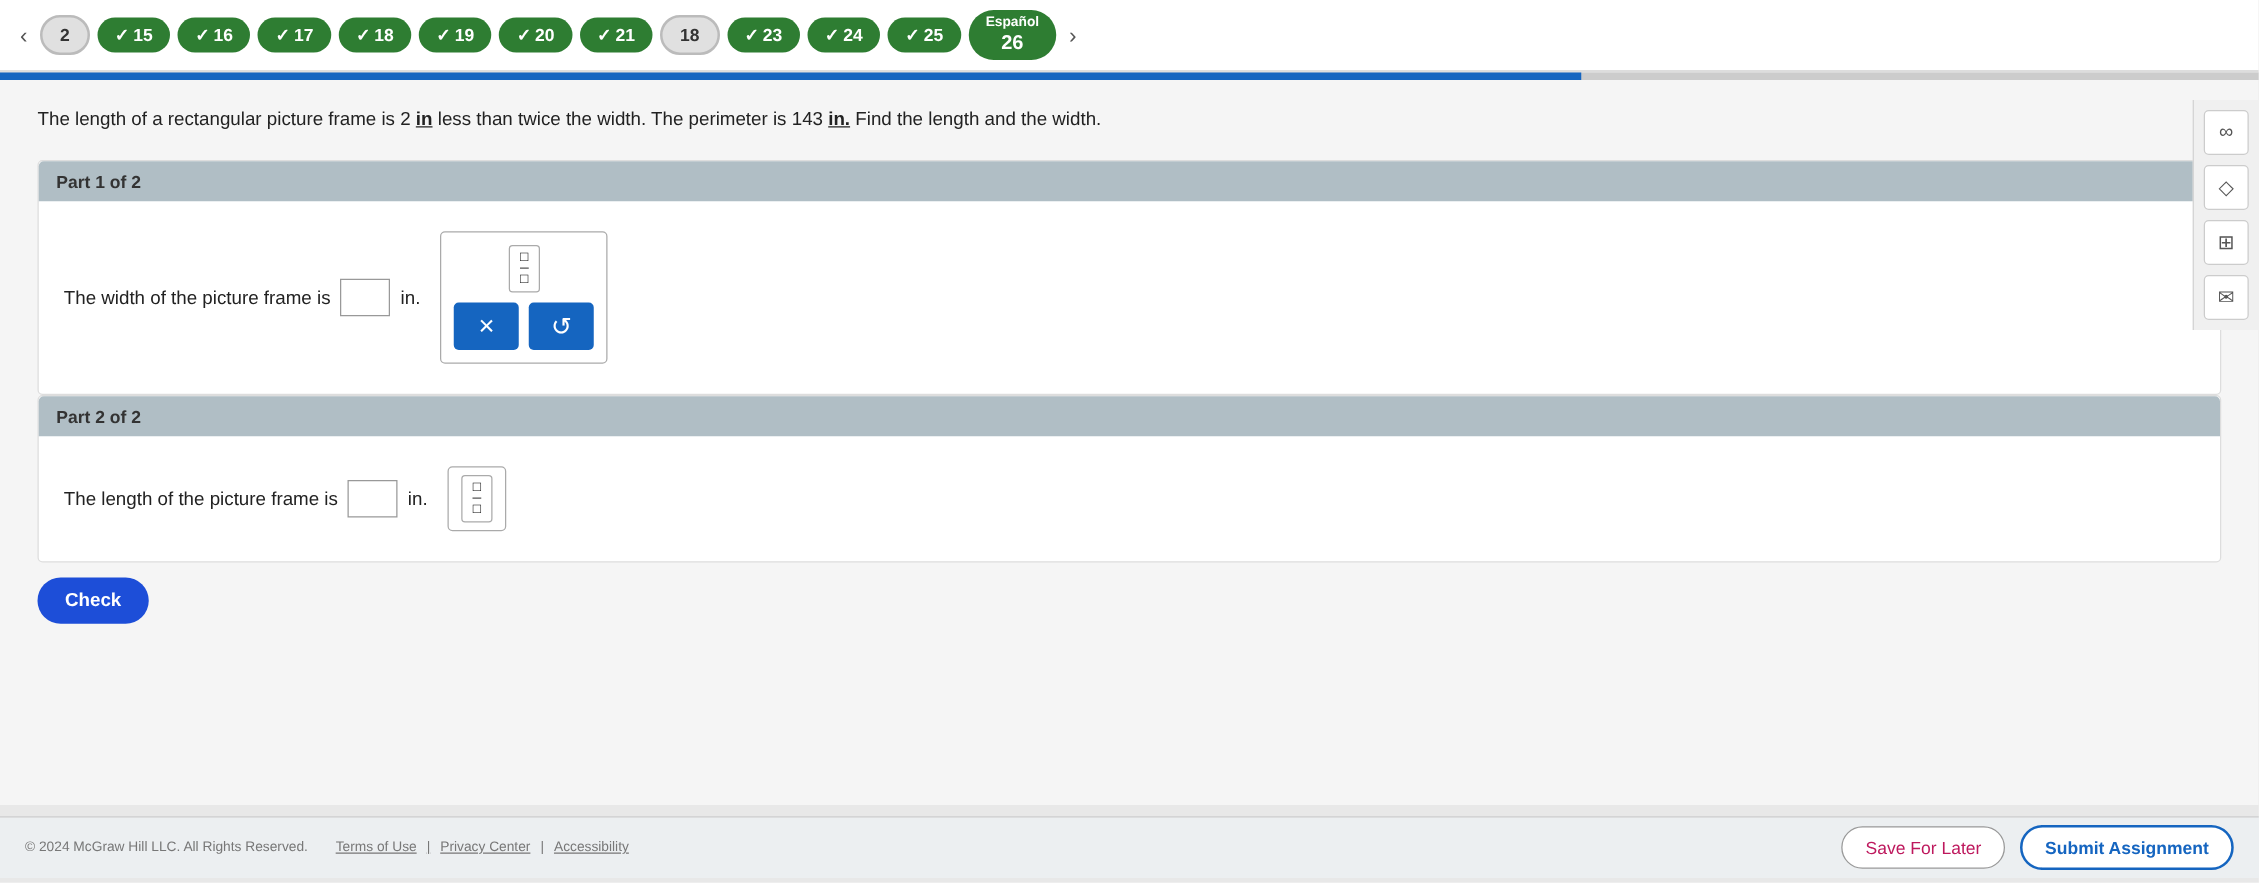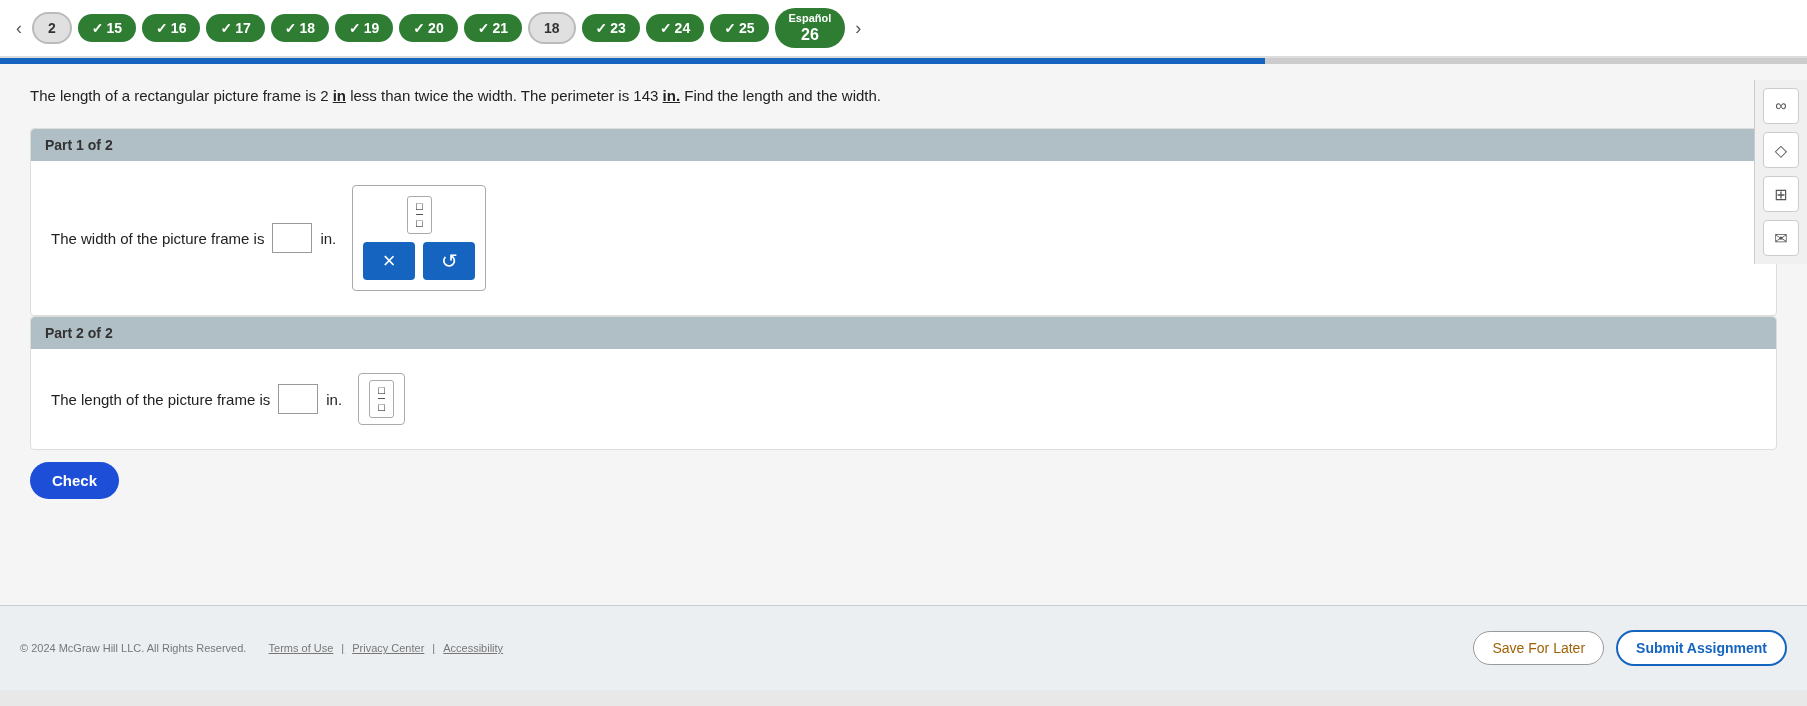--- a/index.html
+++ b/index.html
@@ -216,47 +216,47 @@
       display: flex;
       align-items: center;
       justify-content: center;
       cursor: pointer;
       font-size: 16px;
       color: #555;
     }
 
     .footer-bar {
       position: fixed;
-      bottom: 16px;
+      bottom: 4px;
       left: 0;
       right: 0;
       background: #eceff1;
       border-top: 1px solid #ccc;
-      padding: 24px 20px;
+      padding: 6px 20px;
       display: flex;
       justify-content: space-between;
       align-items: center;
       font-size: 12px;
       color: #555;
     }
 
     .footer-right {
       display: flex;
       gap: 12px;
       align-items: center;
     }
 
     .save-later-btn {
       background: #fff;
       border: 1px solid #999;
       border-radius: 20px;
       padding: 8px 18px;
       font-size: 14px;
       cursor: pointer;
-      color: #a16207;
+      color: #be185d;
     }
 
     .submit-btn {
       background: #fff;
       border: 2px solid #1565c0;
       border-radius: 20px;
       padding: 8px 18px;
       font-size: 14px;
       font-weight: bold;
       cursor: pointer;

